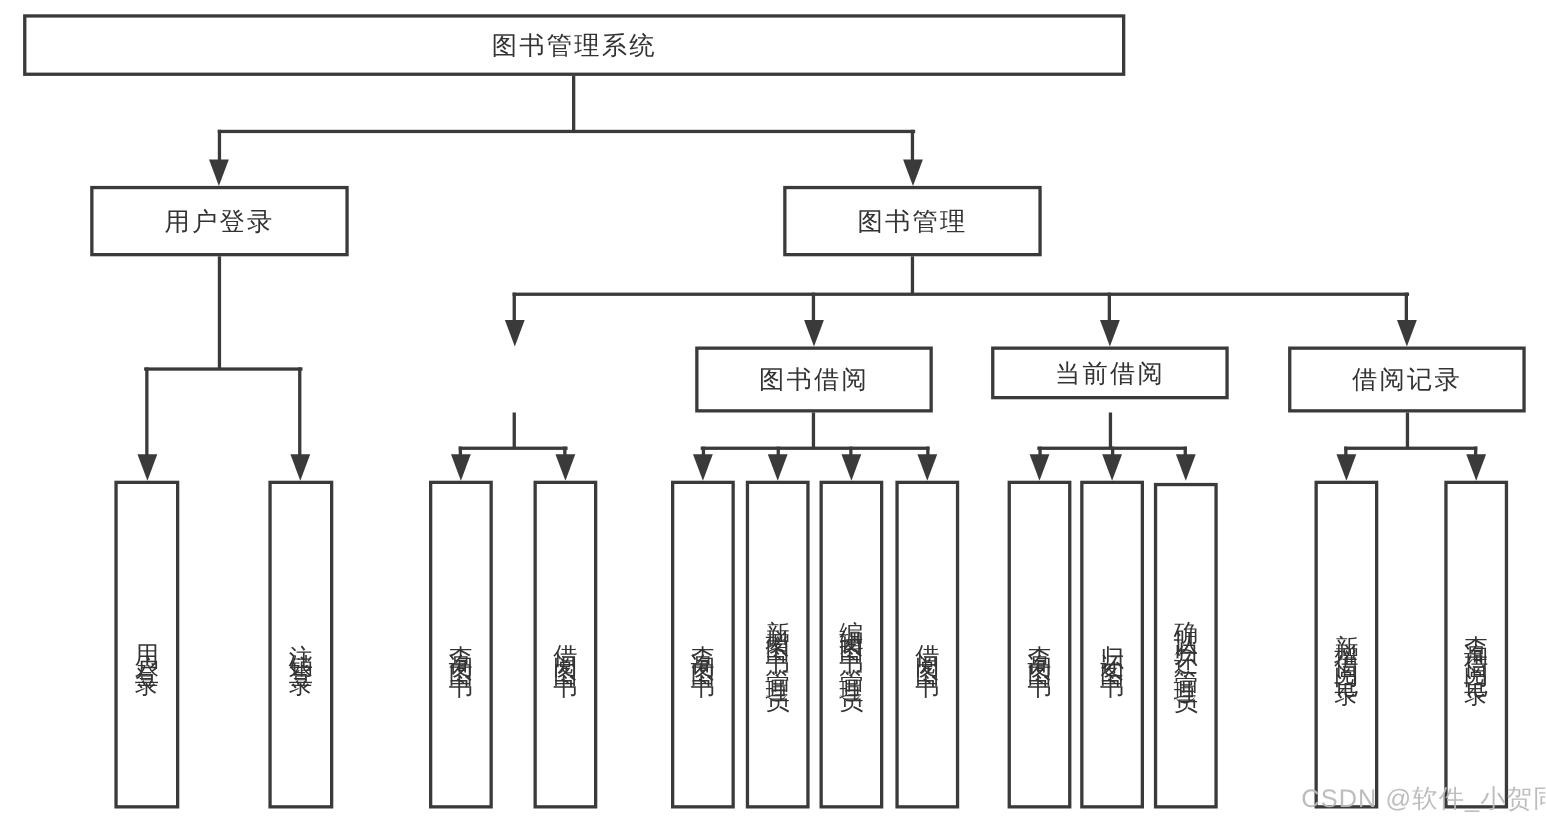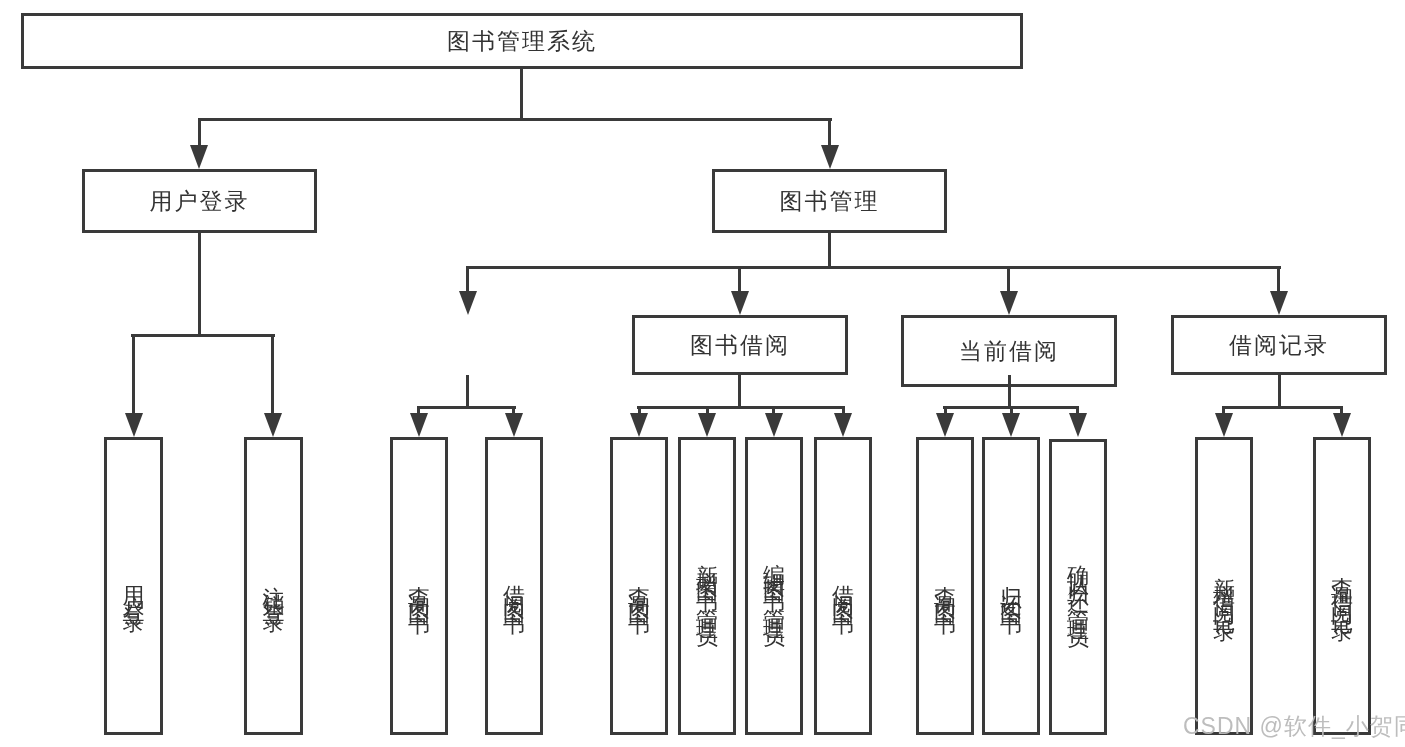--- a/index.html
+++ b/index.html
@@ -82,21 +82,21 @@
   <div class="line" style="left:738px;top:266px;width:3px;height:27px;"></div>
   <div class="arrow" style="left:731px;top:291px;"></div>
   <div class="line" style="left:1007px;top:266px;width:3px;height:27px;"></div>
   <div class="arrow" style="left:1000px;top:291px;"></div>
   <div class="line" style="left:1277px;top:266px;width:3px;height:27px;"></div>
   <div class="arrow" style="left:1270px;top:291px;"></div>
 
   <div class="box" style="left:632px;top:315px;width:216px;height:60px;">
     <span class="hlabel">图书借阅</span>
   </div>
-  <div class="box" style="left:901px;top:315px;width:216px;height:72px;align-items:center;">
+  <div class="box" style="left:901px;top:315px;width:216px;height:48px;align-items:center;">
     <span class="hlabel">当前借阅</span>
   </div>
   <div class="box" style="left:1171px;top:315px;width:216px;height:60px;">
     <span class="hlabel">借阅记录</span>
   </div>
 
   <div class="line" style="left:466px;top:375px;width:3px;height:33px;"></div>
   <div class="line" style="left:417px;top:406px;width:99px;height:3px;"></div>
   <div class="line" style="left:417px;top:406px;width:3px;height:10px;"></div>
   <div class="arrow" style="left:410px;top:413px;"></div>

